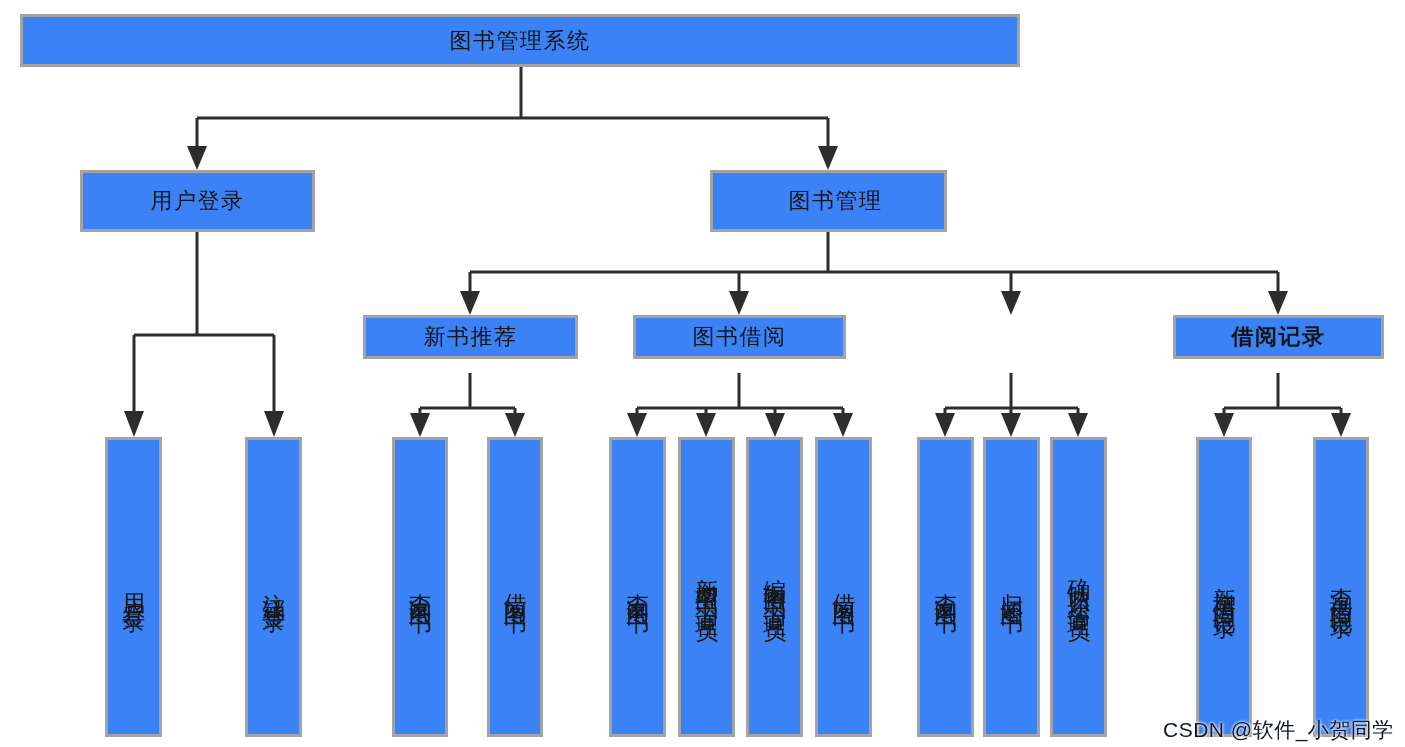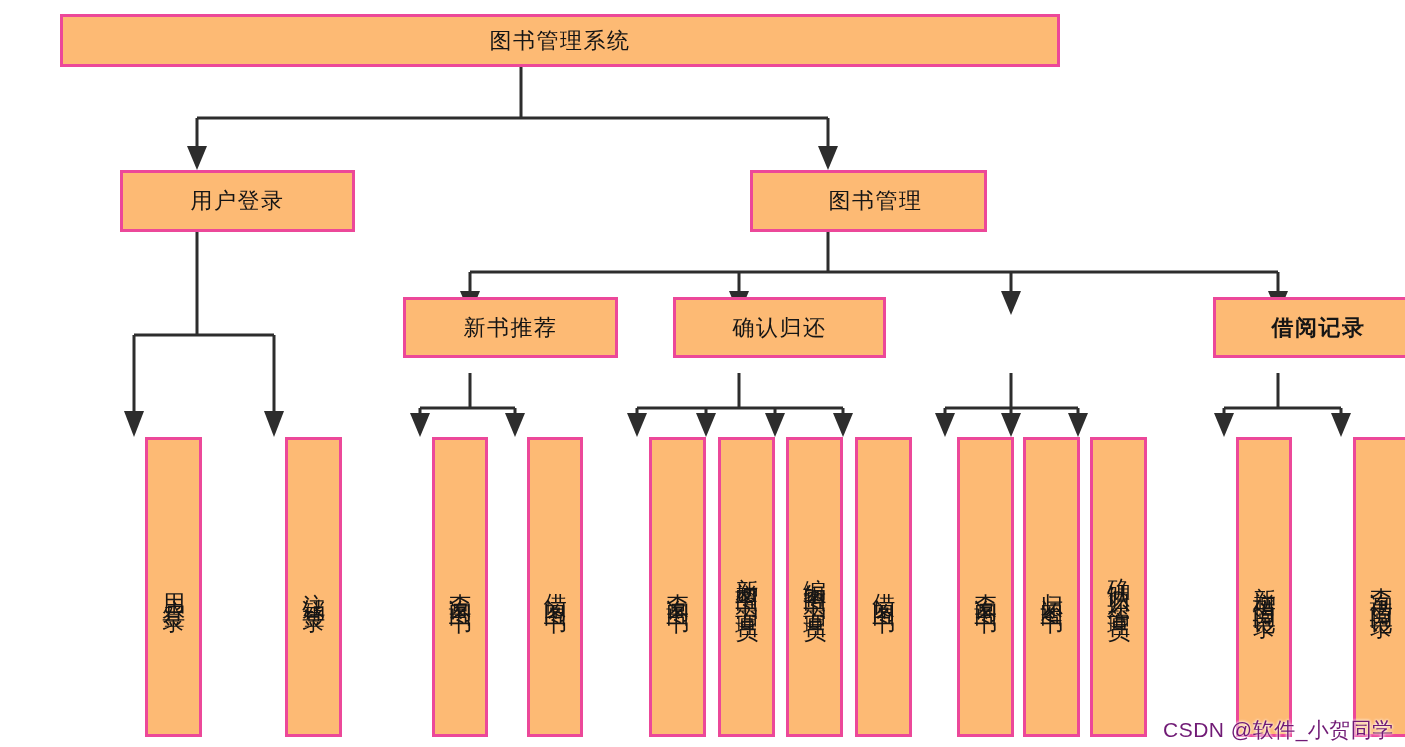--- a/index.html
+++ b/index.html
@@ -6,37 +6,36 @@
   body{
     width:1405px;height:747px;position:relative;overflow:hidden;
     background:#ffffff;
     font-family:"Liberation Sans",sans-serif;
     color:#151515;
   }
   .canvas{position:absolute;left:0;top:0;width:1405px;height:747px;}
   svg.connectors{position:absolute;left:0;top:0;z-index:1;}
   .box{
     position:absolute;box-sizing:border-box;
-    border:3px solid #ec4899;background:#fdba74;
+    border:3px solid #a3a3a3;background:#3b82f6;
     display:flex;align-items:center;justify-content:center;
     z-index:2;
-    margin-left:40px;
   }
   .h-label{font-size:22px;letter-spacing:1.5px;white-space:nowrap;}
   .v-label{
     writing-mode:vertical-rl;text-orientation:mixed;
     font-size:23px;letter-spacing:6px;line-height:1.1;white-space:nowrap;
   }
   
   .n-root{left:20px;top:14px;width:1000px;height:53px;}
   
   .n-user-login{left:80px;top:170px;width:235px;height:62px;}
   .n-book-mgmt{left:710px;top:170px;width:237px;height:62px;padding-left:14px;}
   
-  .l3{top:297px;height:61px;}
+  .l3{top:315px;height:44px;}
   .n-new-rec{left:363px;width:215px;}
   .n-book-borrow{left:633px;width:213px;}
   .n-current{left:905px;width:212px;}
   .n-records{left:1173px;width:211px;font-weight:bold;}
   
   .leaf{top:437px;height:300px;width:57px;}
   .lf0{left:105px;}
   .lf1{left:245px;}
   .lf2{left:392px;width:56px;}
   .lf3{left:487px;width:56px;}
@@ -44,21 +43,21 @@
   .lf5{left:678px;}
   .lf6{left:746px;}
   .lf7{left:815px;}
   .lf8{left:917px;}
   .lf9{left:983px;}
   .lf10{left:1050px;}
   .lf11{left:1196px;width:56px;}
   .lf12{left:1313px;width:56px;}
   .watermark{
     position:absolute;left:1163px;top:716px;z-index:5;
-    font-size:21px;color:#701a75;letter-spacing:0.5px;white-space:nowrap;
+    font-size:21px;color:#0f172a;letter-spacing:0.5px;white-space:nowrap;
     text-shadow:0 0 3px #ffffff,0 0 3px #ffffff;
   }
 </style>
 </head>
 <body>
 
 <div class="canvas">
 
   <svg class="connectors" width="1405" height="747" viewBox="0 0 1405 747">
     <g stroke="#2d2d2d" stroke-width="3" fill="none">
@@ -108,21 +107,21 @@
     <span class="h-label">用户登录</span>
   </div>
   <div class="box n-book-mgmt">
     <span class="h-label">图书管理</span>
   </div>
 
   <div class="box l3 n-new-rec">
     <span class="h-label">新书推荐</span>
   </div>
   <div class="box l3 n-book-borrow">
-    <span class="h-label">确认归还</span>
+    <span class="h-label">图书借阅</span>
   </div>
   <div class="box l3 n-records">
     <span class="h-label">借阅记录</span>
   </div>
 
   <div class="box leaf lf0">
     <span class="v-label">用户登录</span>
   </div>
   <div class="box leaf lf1">
     <span class="v-label">注销登录</span>

